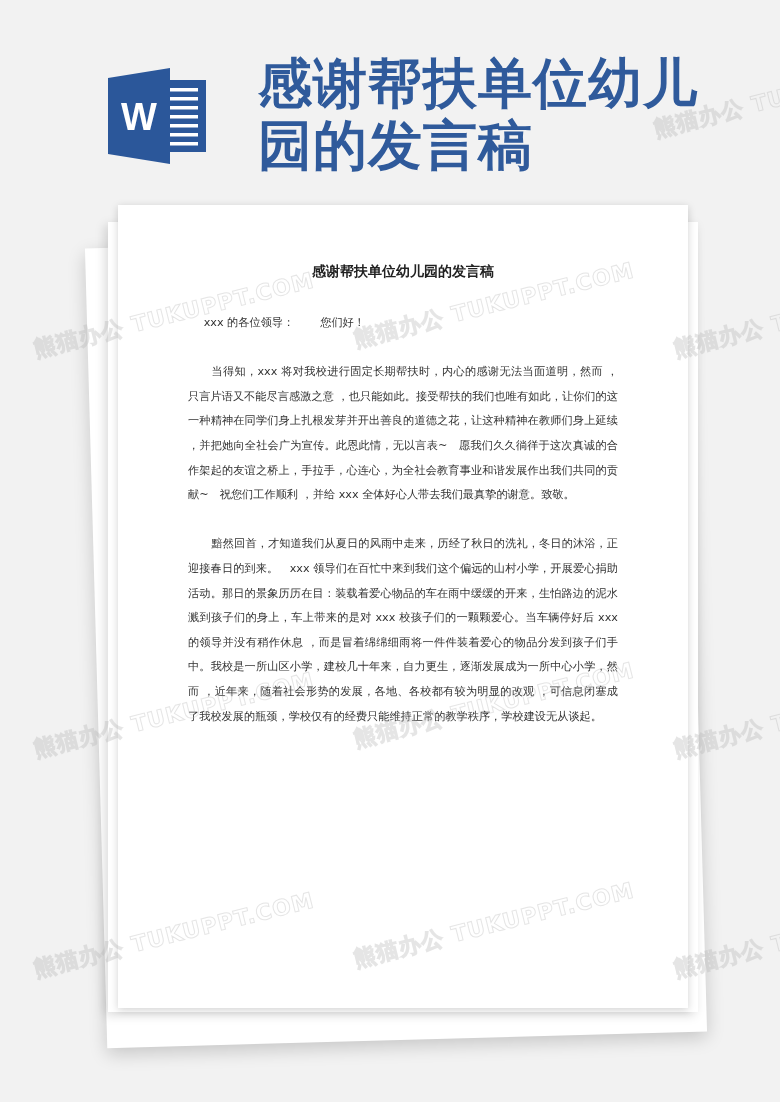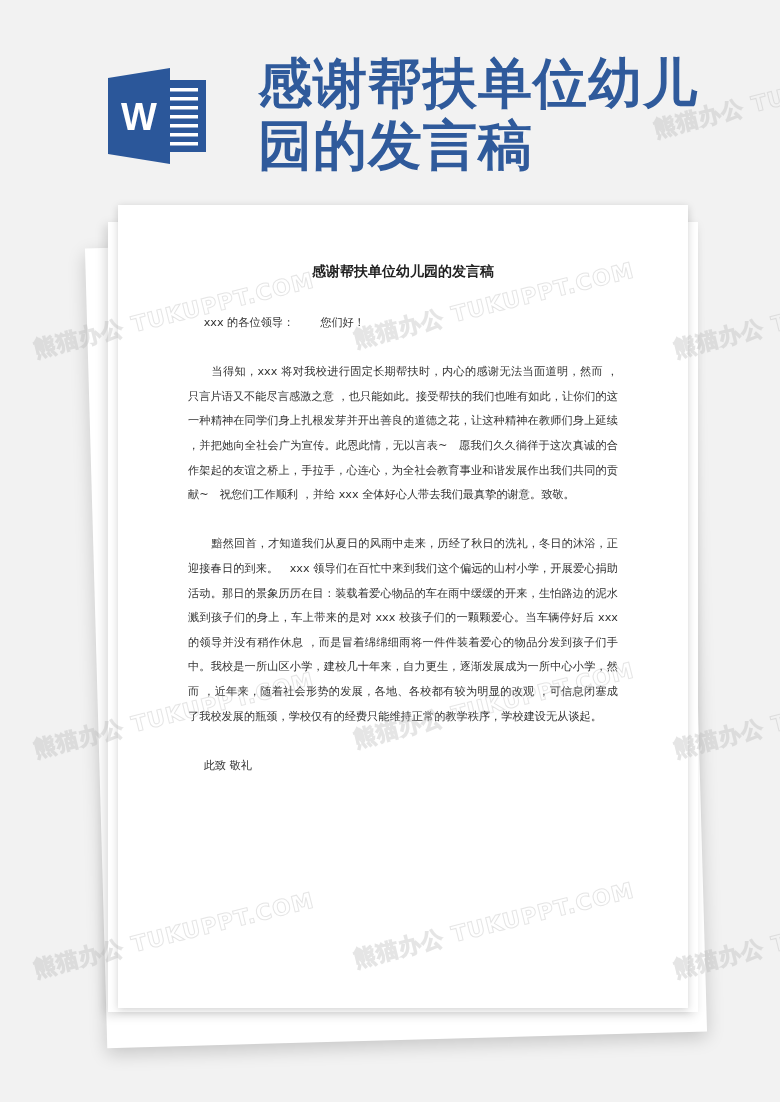--- a/index.html
+++ b/index.html
@@ -75,21 +75,20 @@
 <div class="sheet sheet-back1"></div>
 
 <div class="sheet page">
   <div class="doc-title">感谢帮扶单位幼儿园的发言稿</div>
   <div class="doc-body">
     <p class="greeting">
       <span>xxx 的各位领导：</span><span class="gap"></span><span>您们好！</span>
     </p>
     <p>当得知，xxx 将对我校进行固定长期帮扶时，内心的感谢无法当面道明，然而 ，只言片语又不能尽言感激之意 ，也只能如此。接受帮扶的我们也唯有如此，让你们的这一种精神在同学们身上扎根发芽并开出善良的道德之花，让这种精神在教师们身上延续 ，并把她向全社会广为宣传。此恩此情，无以言表~　愿我们久久徜徉于这次真诚的合作架起的友谊之桥上，手拉手，心连心，为全社会教育事业和谐发展作出我们共同的贡献~　祝您们工作顺利 ，并给 xxx 全体好心人带去我们最真挚的谢意。致敬。</p>
     <p>黯然回首，才知道我们从夏日的风雨中走来，历经了秋日的洗礼，冬日的沐浴，正迎接春日的到来。　xxx 领导们在百忙中来到我们这个偏远的山村小学，开展爱心捐助活动。那日的景象历历在目：装载着爱心物品的车在雨中缓缓的开来，生怕路边的泥水溅到孩子们的身上，车上带来的是对 xxx 校孩子们的一颗颗爱心。当车辆停好后 xxx 的领导并没有稍作休息 ，而是冒着绵绵细雨将一件件装着爱心的物品分发到孩子们手中。我校是一所山区小学，建校几十年来，自力更生，逐渐发展成为一所中心小学，然而 ，近年来，随着社会形势的发展，各地、各校都有较为明显的改观 ，可信息闭塞成了我校发展的瓶颈，学校仅有的经费只能维持正常的教学秩序，学校建设无从谈起。</p>
-    <p class="closing">此致  敬礼</p>
   </div>
 </div>
 
 <div class="watermark" style="left:30px;top:300px;">熊猫办公 TUKUPPT.COM</div>
 <div class="watermark" style="left:350px;top:290px;">熊猫办公 TUKUPPT.COM</div>
 <div class="watermark" style="left:670px;top:300px;">熊猫办公 TUKUPPT.COM</div>
 <div class="watermark" style="left:30px;top:700px;">熊猫办公 TUKUPPT.COM</div>
 <div class="watermark" style="left:350px;top:690px;">熊猫办公 TUKUPPT.COM</div>
 <div class="watermark" style="left:670px;top:700px;">熊猫办公 TUKUPPT.COM</div>
 <div class="watermark" style="left:30px;top:920px;">熊猫办公 TUKUPPT.COM</div>

